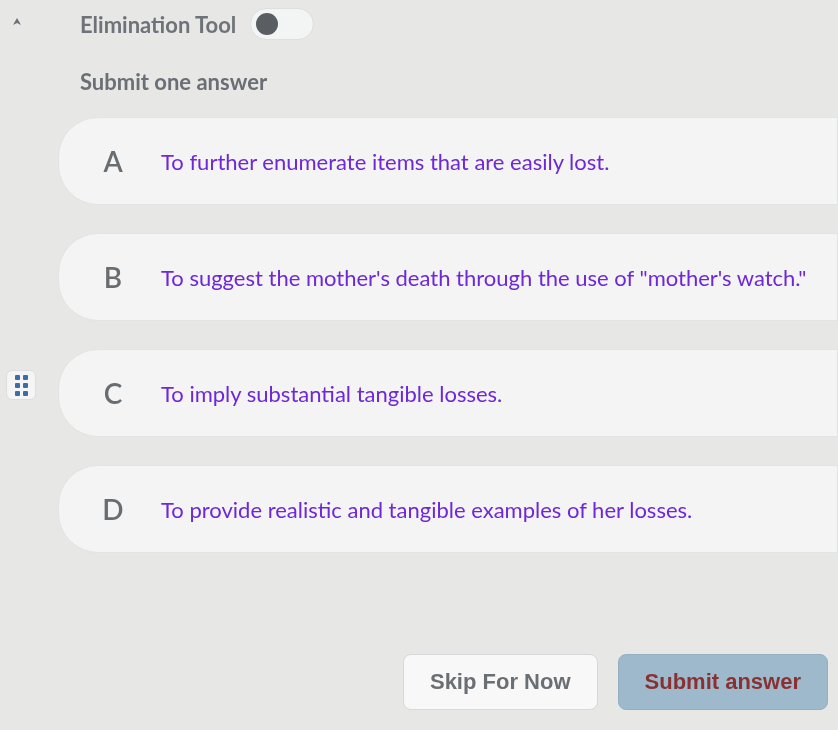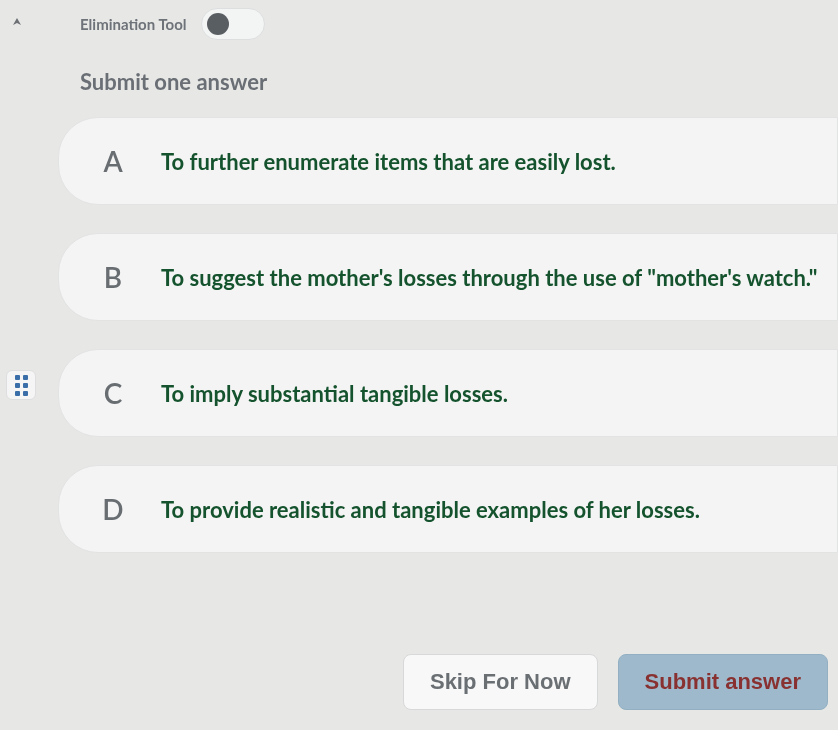--- a/index.html
+++ b/index.html
@@ -21,21 +21,21 @@
     padding-top: 8px;
   }
   .tool-row {
     display: flex;
     align-items: center;
     gap: 14px;
     margin-bottom: 28px;
     padding-left: 22px;
   }
   .tool-label {
-    font-size: 15px;
+    font-size: 22px;
     font-weight: 700;
     color: #6e737a;
   }
   .toggle-track {
     width: 64px;
     height: 32px;
     border-radius: 16px;
     background: #f3f4f4;
     border: 1px solid #dcdedf;
     position: relative;
@@ -76,22 +76,22 @@
   .option-letter {
     font-size: 28px;
     font-weight: 600;
     color: #686d72;
     width: 28px;
     flex: 0 0 28px;
     text-align: center;
   }
   .option-text {
     font-size: 22px;
-    font-weight: 700;
-    color: #14532d;
+    font-weight: 400;
+    color: #6d28d9;
     white-space: nowrap;
     overflow: hidden;
   }
   .left-bar-icon {
     position: absolute;
     left: 8px;
     top: 14px;
     width: 18px;
     height: 24px;
     display: flex;
@@ -185,21 +185,21 @@
 
     <div class="answers">
 
       <div class="option">
         <span class="option-letter">A</span>
         <span class="option-text">To further enumerate items that are easily lost.</span>
       </div>
 
       <div class="option">
         <span class="option-letter">B</span>
-        <span class="option-text">To suggest the mother's losses through the use of "mother's watch."</span>
+        <span class="option-text">To suggest the mother's death through the use of "mother's watch."</span>
       </div>
 
       <div class="option">
         <span class="option-letter">C</span>
         <span class="option-text">To imply substantial tangible losses.</span>
       </div>
 
       <div class="option">
         <span class="option-letter">D</span>
         <span class="option-text">To provide realistic and tangible examples of her losses.</span>

